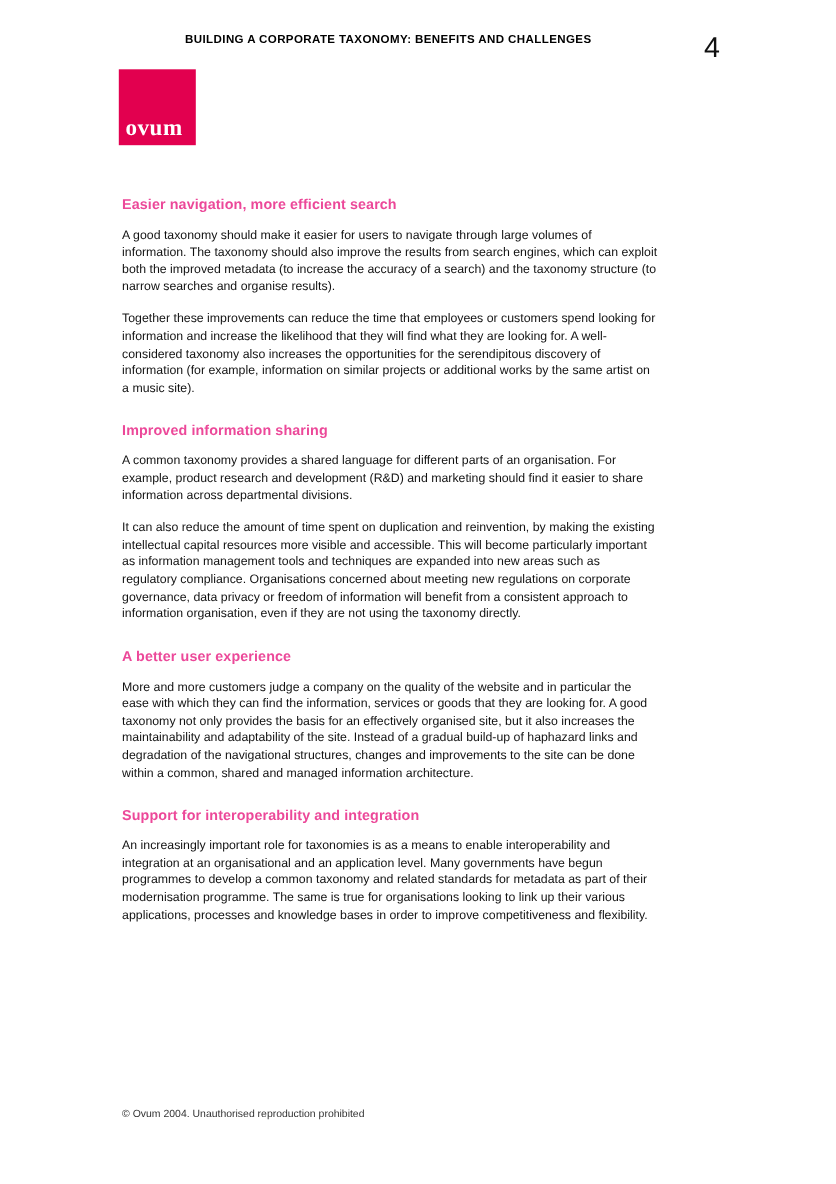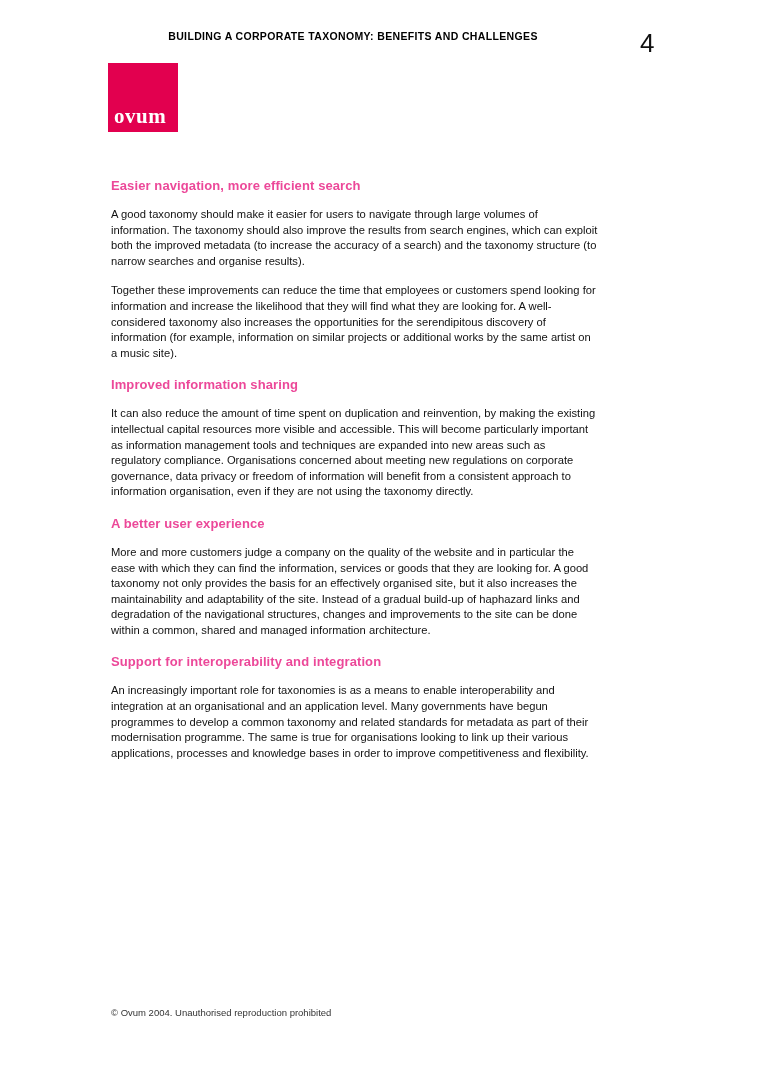--- a/index.html
+++ b/index.html
@@ -80,21 +80,21 @@
   h2.section-heading {
     font-size: 13px;
     font-weight: bold;
     line-height: 16px;
     margin: 0 0 13px 0;
     letter-spacing: 0.1px;
     color: #ec4899;
   }
 
   .section + .section {
-    margin-top: 16px;
+    margin-top: 22px;
   }
 
   p.body-text {
     font-size: 11.2px;
     line-height: 15.6px;
     margin: 0 0 14px 0;
     text-align: left;
     color: #111111;
     letter-spacing: 0.01px;
   }
@@ -130,20 +130,21 @@
   <div class="content">
 
     <section class="section">
       <h2 class="section-heading">Easier navigation, more efficient search</h2>
       <p class="body-text">A good taxonomy should make it easier for users to navigate through large volumes of information. The taxonomy should also improve the results from search engines, which can exploit both the improved metadata (to increase the accuracy of a search) and the taxonomy structure (to narrow searches and organise results).</p>
       <p class="body-text">Together these improvements can reduce the time that employees or customers spend looking for information and increase the likelihood that they will find what they are looking for. A well-considered taxonomy also increases the opportunities for the serendipitous discovery of information (for example, information on similar projects or additional works by the same artist on a music site).</p>
     </section>
 
     <section class="section">
       <h2 class="section-heading">Improved information sharing</h2>
+      <p class="body-text">A common taxonomy provides a shared language for different parts of an organisation. For example, product research and development (R&amp;D) and marketing should find it easier to share information across departmental divisions.</p>
       <p class="body-text">It can also reduce the amount of time spent on duplication and reinvention, by making the existing intellectual capital resources more visible and accessible. This will become particularly important as information management tools and techniques are expanded into new areas such as regulatory compliance. Organisations concerned about meeting new regulations on corporate governance, data privacy or freedom of information will benefit from a consistent approach to information organisation, even if they are not using the taxonomy directly.</p>
     </section>
 
     <section class="section">
       <h2 class="section-heading">A better user experience</h2>
       <p class="body-text">More and more customers judge a company on the quality of the website and in particular the ease with which they can find the information, services or goods that they are looking for. A good taxonomy not only provides the basis for an effectively organised site, but it also increases the maintainability and adaptability of the site. Instead of a gradual build-up of haphazard links and degradation of the navigational structures, changes and improvements to the site can be done within a common, shared and managed information architecture.</p>
     </section>
 
     <section class="section">
       <h2 class="section-heading">Support for interoperability and integration</h2>

